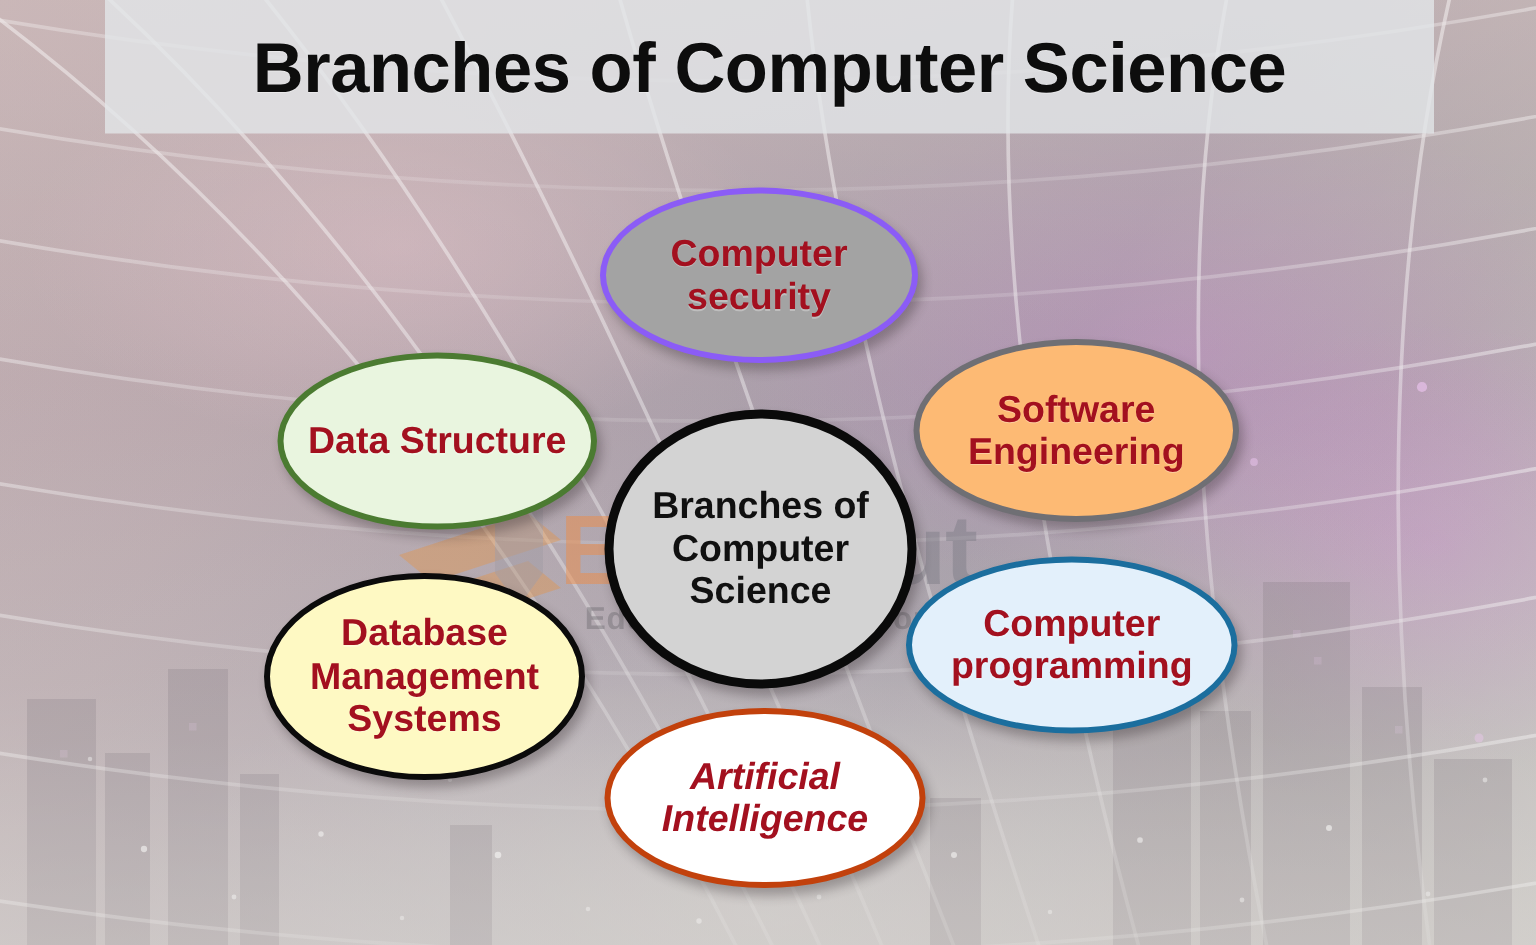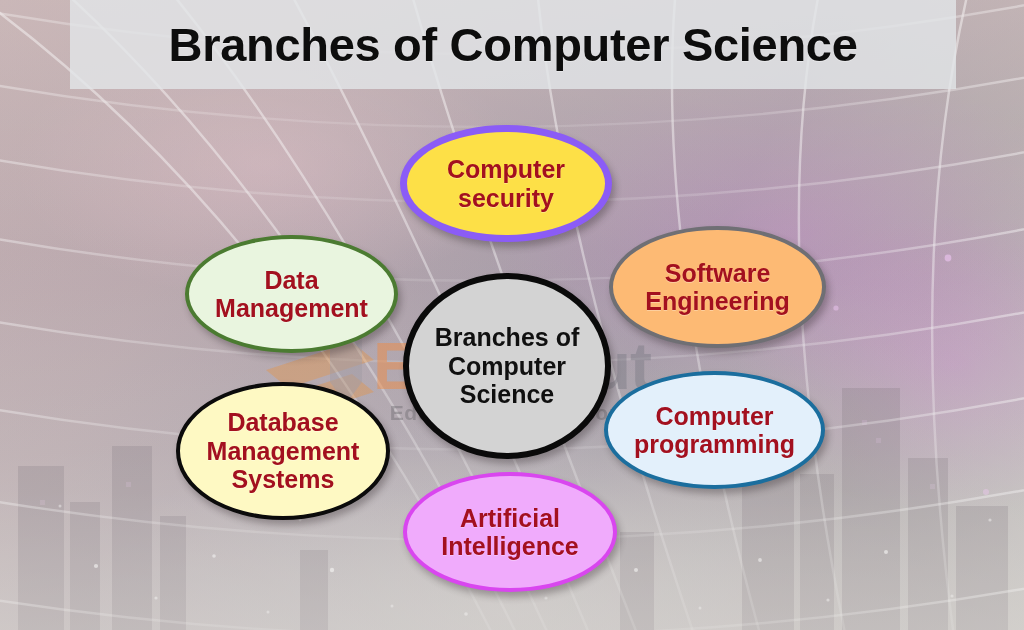--- a/index.html
+++ b/index.html
@@ -145,22 +145,22 @@
   }
 
   
   .n-center {
     left: 403px; top: 273px; width: 208px; height: 186px;
     background: #d3d3d3;
     border: 6px solid #0a0a0a;
   }
   .n-security {
     left: 400px; top: 125px; width: 212px; height: 117px;
-    background: #fde047;
-    border: 7px solid #8b5cf6;
+    background: #a3a3a3;
+    border: 4px solid #8b5cf6;
   }
   .n-datastruct {
     left: 185px; top: 235px; width: 213px; height: 118px;
     background: #e9f5df;
     border: 4px solid #4b7b31;
   }
   .n-software {
     left: 609px; top: 226px; width: 217px; height: 122px;
     background: #fdba74;
     border: 4px solid #6f6f74;
@@ -170,22 +170,23 @@
     background: #e3f0fb;
     border: 4px solid #1b6e9e;
   }
   .n-dbms {
     left: 176px; top: 382px; width: 214px; height: 138px;
     background: #fef9c3;
     border: 4px solid #0b0b0b;
   }
   .n-ai {
     left: 403px; top: 472px; width: 214px; height: 120px;
-    background: #f0abfc;
-    border: 4px solid #d946ef;
+    background: #ffffff;
+    border: 4px solid #c2410c;
+    font-style: italic;
   }
 </style>
 </head>
 <body>
 
 <div id="stage">
 
   <div class="bg-base"></div>
 
   <svg class="bg-city" viewBox="0 0 1024 360" preserveAspectRatio="none">
@@ -290,21 +291,21 @@
 
   <div class="title-banner">
     <div class="title-text">Branches of Computer Science</div>
   </div>
 
   <div class="node branch n-security">
     <span class="node-label">Computer security</span>
   </div>
 
   <div class="node branch n-datastruct">
-    <span class="node-label">Data Management</span>
+    <span class="node-label">Data Structure</span>
   </div>
 
   <div class="node branch n-software">
     <span class="node-label">Software Engineering</span>
   </div>
 
   <div class="node branch n-programming">
     <span class="node-label">Computer programming</span>
   </div>
 

